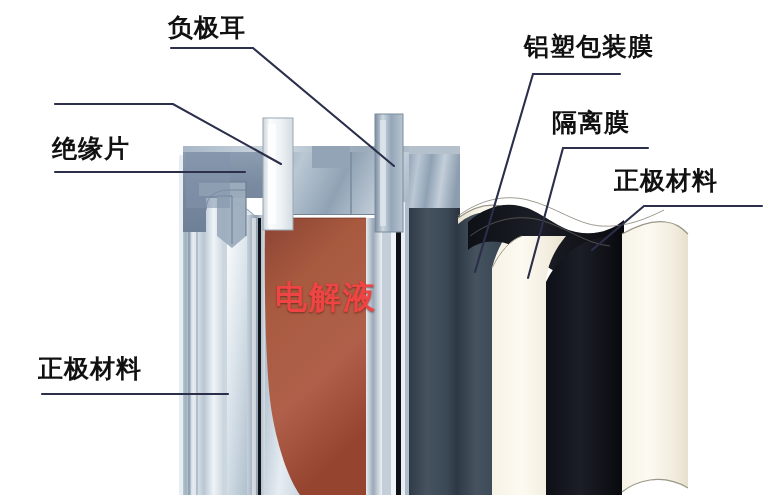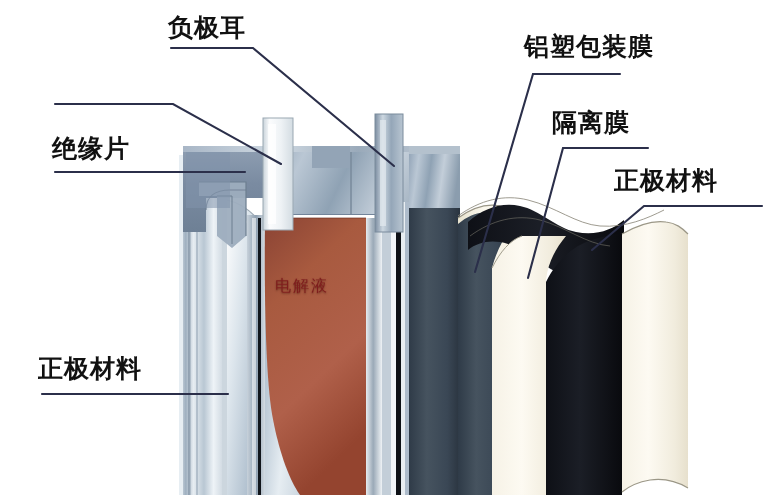--- a/index.html
+++ b/index.html
@@ -16,23 +16,23 @@
     position:absolute;
     color:#111111;
     font-weight:700;
     white-space:nowrap;
     letter-spacing:1px;
     line-height:1;
   }
   .lbl-lg{font-size:25px;}
   .lbl-white{
     position:absolute;
-    color:#7f1d1d;
-    font-weight:400;
-    font-size:16px;
+    color:#ef4444;
+    font-weight:700;
+    font-size:32px;
     white-space:nowrap;
     letter-spacing:2px;
     text-shadow:0 1px 2px rgba(60,20,10,.55);
   }
 </style>
 </head>
 <body>
 
 <div id="stage">
 

